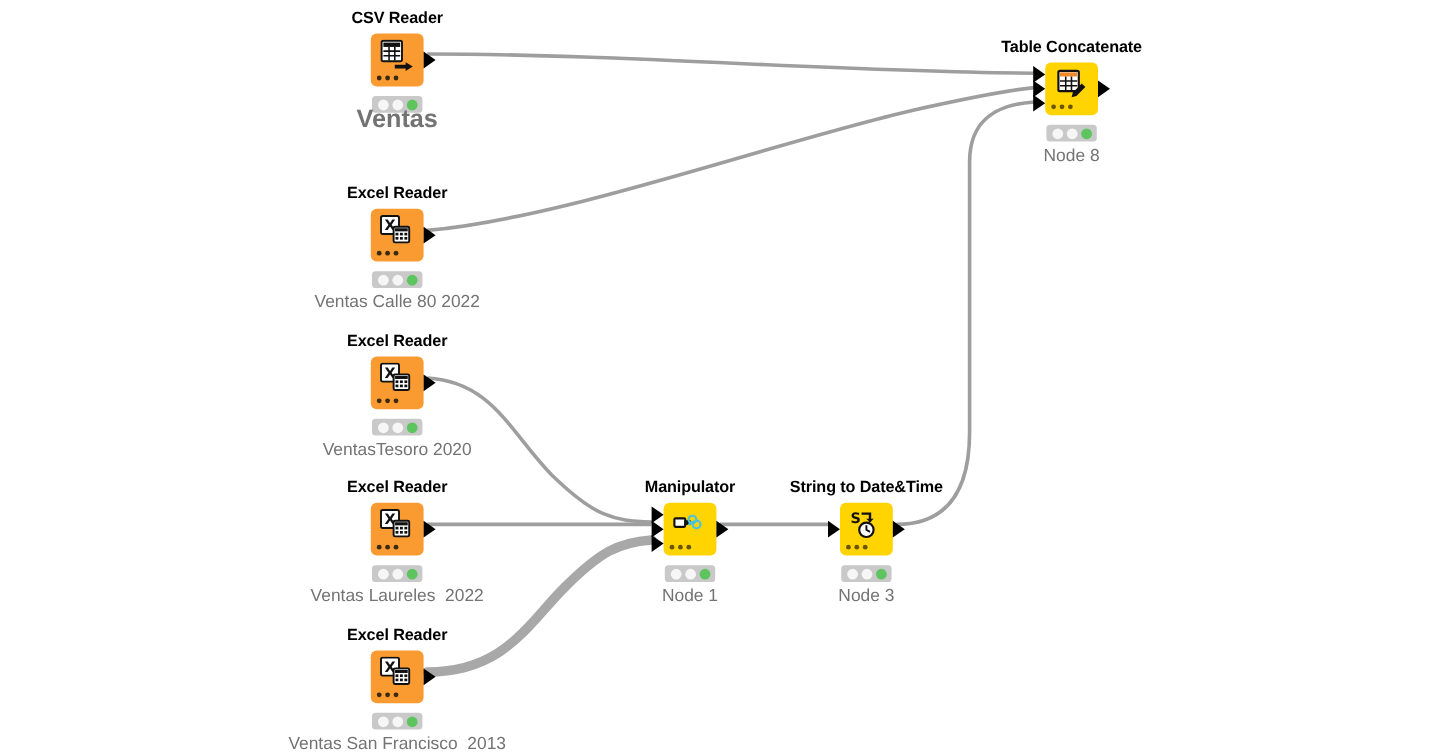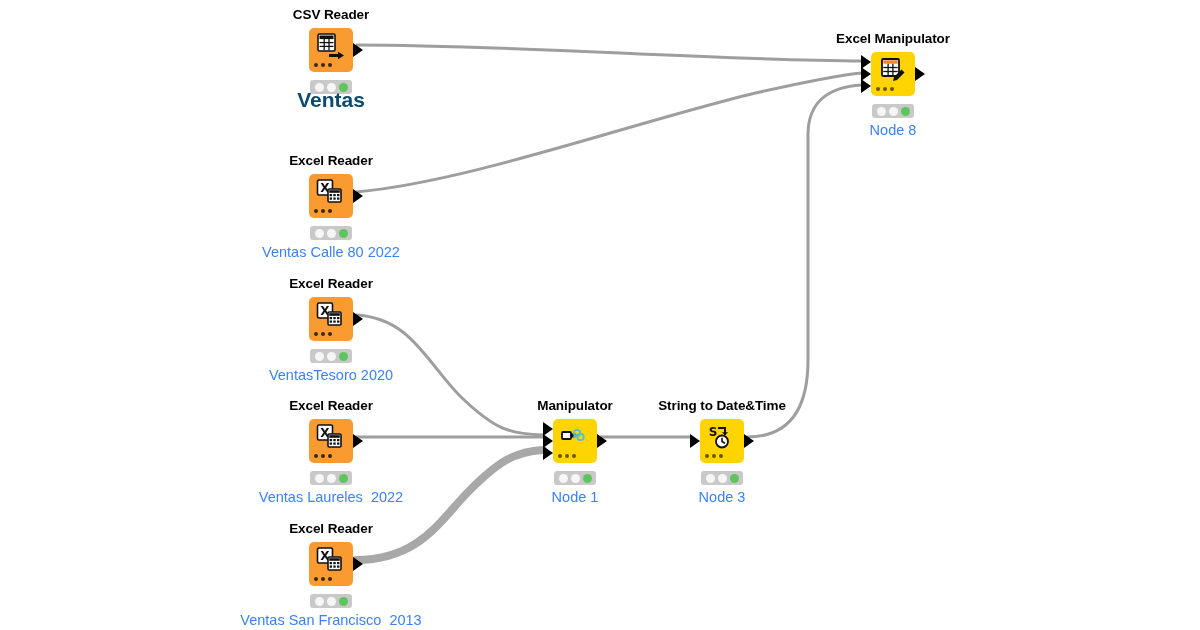--- a/index.html
+++ b/index.html
@@ -120,27 +120,27 @@
   .status b.on { background: #5ec45e; }
 
   
   .node-label {
     position: absolute;
     left: 50%;
     transform: translateX(-50%);
     top: 70px;
     white-space: pre;
     font-size: 14.5px;
-    color: #3b82f6;
+    color: #737373;
   }
   .node-label.annotation {
     top: 60px;
     font-size: 21px;
     font-weight: bold;
-    color: #0c4a6e;
+    color: #737373;
   }
 </style>
 </head>
 <body>
 
 <div id="canvas">
 
   <svg id="edges" viewBox="0 0 1200 630" xmlns="http://www.w3.org/2000/svg">
 
     <path d="M 356 45 C 520 45 700 60 862 61" fill="none" stroke="#9e9e9e" stroke-width="3"></path>
@@ -354,21 +354,21 @@
     <div class="port out" style="top:15px;"></div>
     <div class="status">
         <b></b>
         <b></b>
         <b class="on"></b>
       </div>
     <div class="node-label">Node 3</div>
   </div>
 
   <div class="node" style="left:893px; top:52px;">
-    <div class="node-title">Excel Manipulator</div>
+    <div class="node-title">Table Concatenate</div>
     <div class="node-body yellow">
       <svg class="glyph" viewBox="0 0 30 28">
         <rect x="4" y="2" width="17" height="17" rx="1.2" fill="#ffffff" stroke="#111" stroke-width="1.8"></rect>
         <rect x="5.3" y="3.3" width="14.4" height="3.4" fill="#f0892a"></rect>
         <line x1="5.3" y1="10.5" x2="19.7" y2="10.5" stroke="#111" stroke-width="1.3"></line>
         <line x1="5.3" y1="14.5" x2="19.7" y2="14.5" stroke="#111" stroke-width="1.3"></line>
         <line x1="10.1" y1="6.7" x2="10.1" y2="18.5" stroke="#111" stroke-width="1.3"></line>
         <line x1="14.9" y1="6.7" x2="14.9" y2="18.5" stroke="#111" stroke-width="1.3"></line>
         <path d="M 16 20 L 23.5 12.5 L 26.5 15.5 L 19 23 L 15 24 Z" fill="#111"></path>
       </svg>

